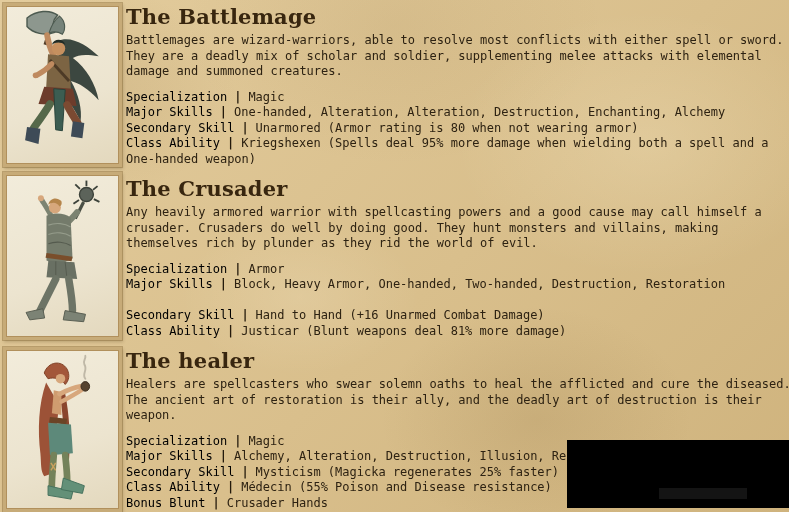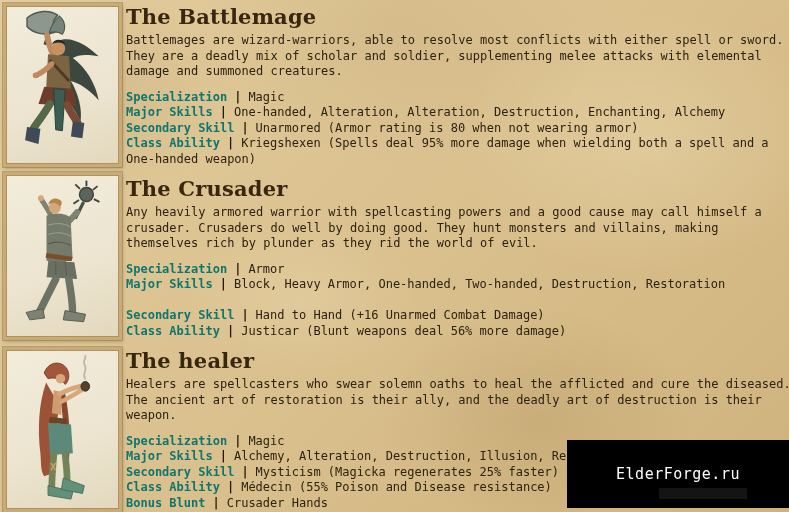--- a/index.html
+++ b/index.html
@@ -23,21 +23,21 @@
   }
   .frame svg{display:block;}
   .sec{position:absolute;left:126px;width:668px;}
   .sec h2{
     margin:0 0 3px 0;font-family:"DejaVu Serif",serif;font-weight:700;
     font-size:21px;line-height:26px;color:#38260f;letter-spacing:.2px;
   }
   .bodytext{margin:0 0 10px 0;}
   .bline{white-space:pre;font-size:12px;line-height:15.5px;color:#2d2212;}
   .stat{font-size:12px;line-height:15.5px;color:#2d2212;}
-  .lbl{font-weight:700;color:#0f766e;}
+  .lbl{font-weight:400;color:#000000;}
   .sep{font-weight:700;padding:0 7px;color:#241a0c;}
   .group-gap{height:15.5px;}
   .watermark{
     position:absolute;left:567px;top:440px;width:222px;height:68px;
     background:#000;z-index:5;display:flex;align-items:center;justify-content:center;
   }
   .watermark .wm-text{
     color:#ffffff;font-family:"DejaVu Sans Mono",monospace;font-size:15px;letter-spacing:.5px;
   }
   .wm-ghost{position:absolute;left:92px;top:48px;width:88px;height:11px;background:#141414;}
@@ -141,21 +141,21 @@
   <div class="bodytext">
     <div class="bline">Any heavily armored warrior with spellcasting powers and a good cause may call himself a</div>
     <div class="bline">crusader. Crusaders do well by doing good. They hunt monsters and villains, making</div>
     <div class="bline">themselves rich by plunder as they rid the world of evil.</div>
   </div>
   <div>
     <div class="stat"><span class="lbl">Specialization</span><span class="sep">|</span><span class="val">Armor</span></div>
     <div class="stat"><span class="lbl">Major Skills</span><span class="sep">|</span><span class="val">Block, Heavy Armor, One-handed, Two-handed, Destruction, Restoration</span></div>
     <div class="group-gap"></div>
     <div class="stat"><span class="lbl">Secondary Skill</span><span class="sep">|</span><span class="val">Hand to Hand (+16 Unarmed Combat Damage)</span></div>
-    <div class="stat"><span class="lbl">Class Ability</span><span class="sep">|</span><span class="val">Justicar (Blunt weapons deal 56% more damage)</span></div>
+    <div class="stat"><span class="lbl">Class Ability</span><span class="sep">|</span><span class="val">Justicar (Blunt weapons deal 81% more damage)</span></div>
   </div>
 </section>
 
 <section class="sec" style="top:348px;">
   <h2>The healer</h2>
   <div class="bodytext">
     <div class="bline">Healers are spellcasters who swear solemn oaths to heal the afflicted and cure the diseased.</div>
     <div class="bline">The ancient art of restoration is their ally, and the deadly art of destruction is their</div>
     <div class="bline">weapon.</div>
   </div>
@@ -163,14 +163,13 @@
     <div class="stat"><span class="lbl">Specialization</span><span class="sep">|</span><span class="val">Magic</span></div>
     <div class="stat"><span class="lbl">Major Skills</span><span class="sep">|</span><span class="val">Alchemy, Alteration, Destruction, Illusion, Res</span></div>
     <div class="stat"><span class="lbl">Secondary Skill</span><span class="sep">|</span><span class="val">Mysticism (Magicka regenerates 25% faster)</span></div>
     <div class="stat"><span class="lbl">Class Ability</span><span class="sep">|</span><span class="val">Médecin (55% Poison and Disease resistance)</span></div>
     <div class="stat"><span class="lbl">Bonus Blunt</span><span class="sep">|</span><span class="val">Crusader Hands</span></div>
   </div>
 </section>
 
 <div class="watermark">
   <div class="wm-ghost"></div>
-  <span class="wm-text">ElderForge.ru</span>
 </div>
 
 </body></html>

